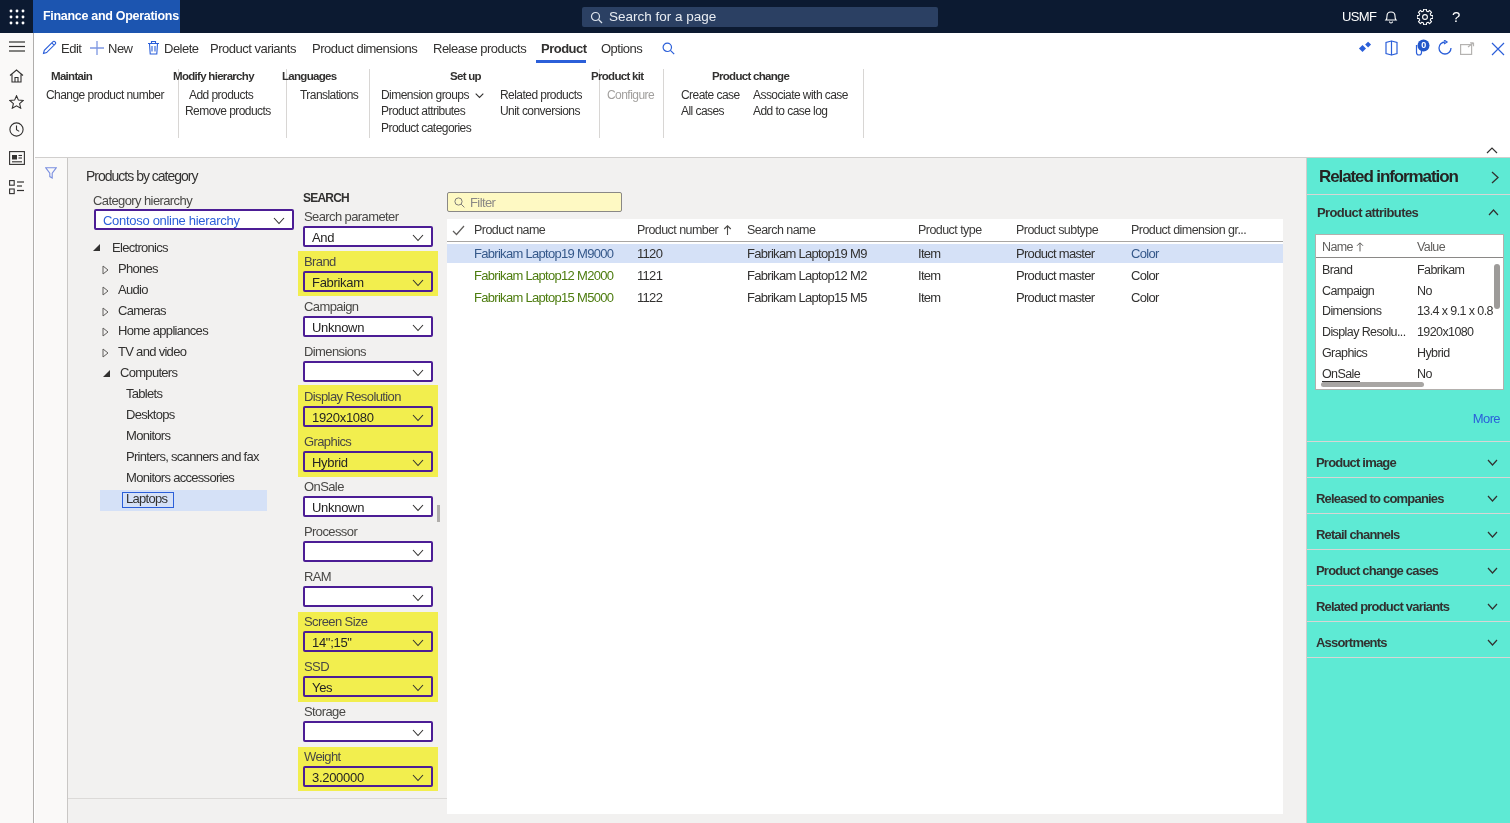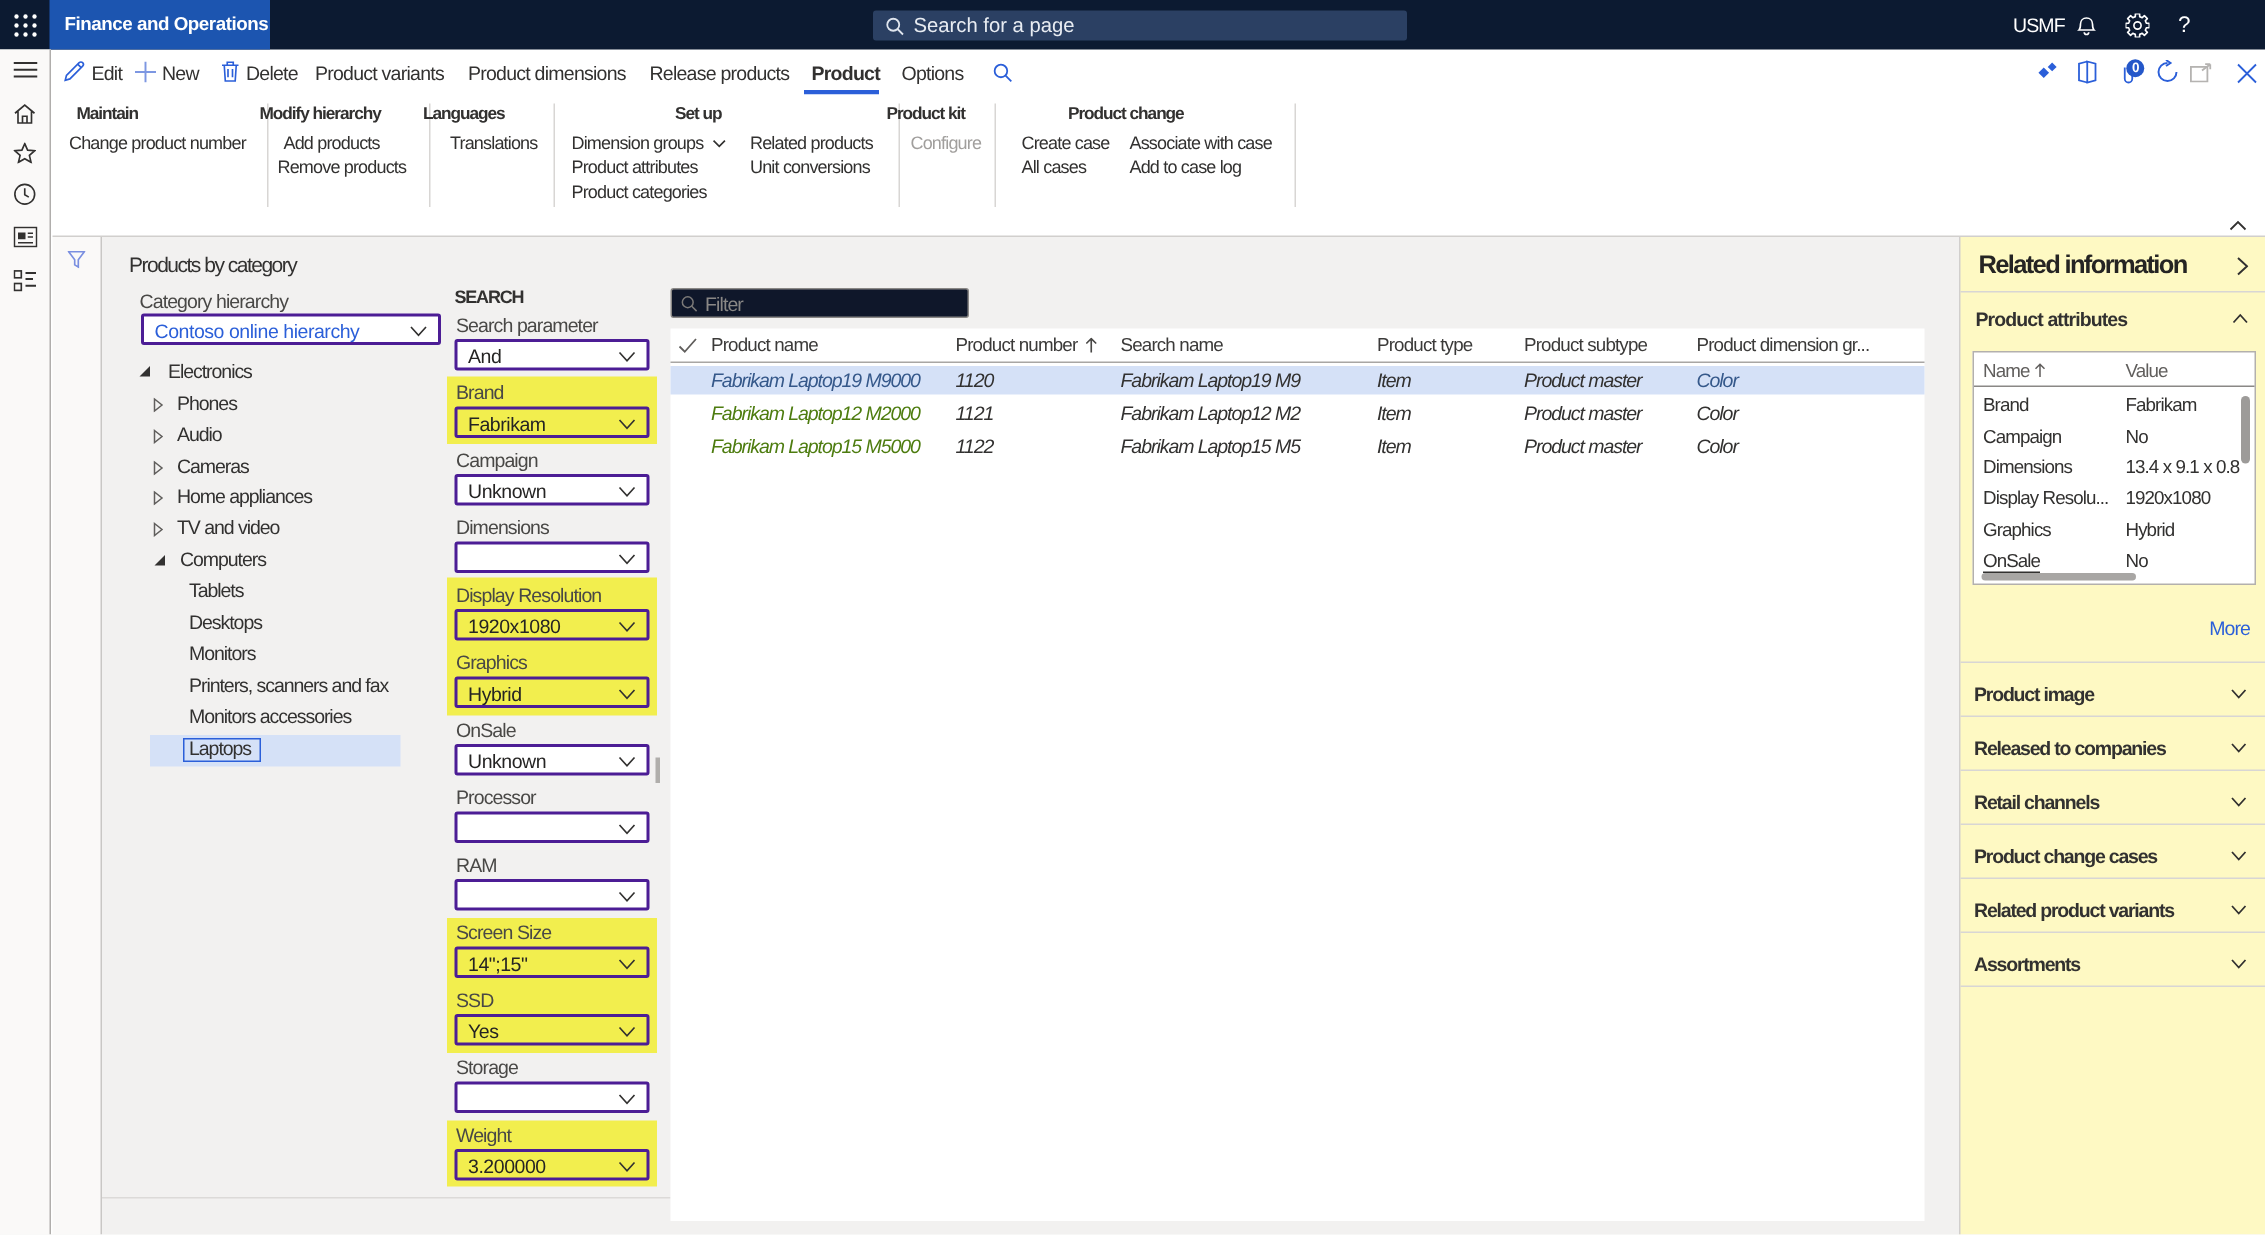--- a/index.html
+++ b/index.html
@@ -26,34 +26,34 @@
   .tbicon { display:inline-block; vertical-align:-2px; margin-right:4px; }
 
   
   #ribbon { position:absolute; left:35px; top:63px; width:1475px; height:95px; background:#fff; border-bottom:1px solid #d1cfcd; }
   .rsec-title { position:absolute; top:7px; font-weight:bold; font-size:11.5px; color:#323130; text-align:left; letter-spacing:-0.7px; }
   .rlink { position:absolute; font-size:12px; color:#323130; white-space:nowrap; letter-spacing:-0.55px; }
   .rsep { position:absolute; top:6px; width:1px; height:69px; background:#d8d6d4; }
 
   
   #content { position:absolute; left:68px; top:158px; width:1238px; height:665px; background:#f2f1f0; }
-  #rightpanel { position:absolute; left:1306px; top:158px; width:204px; height:665px; background:#fef9c3; border-left:1px solid #d1cfcd; }
+  #rightpanel { position:absolute; left:1306px; top:158px; width:204px; height:665px; background:#5eead4; border-left:1px solid #d1cfcd; }
 
   .label { font-size:13px; color:#494846; }
   .selectbox { position:absolute; height:21px; background:#fff; border:2px solid #4c1d95; border-radius:2px; font-size:13px; line-height:19px; padding-left:7px; color:#252423; letter-spacing:-0.3px; white-space:nowrap; }
   .selectbox .chev { position:absolute; right:7px; top:6px; }
 
   
   .tnode { position:absolute; font-size:13px; color:#323130; white-space:nowrap; letter-spacing:-0.7px; }
 
   
   #grid { position:absolute; left:379px; top:61px; width:836px; height:595px; background:#fff; }
   .gh { position:absolute; top:0; height:22px; line-height:22px; font-size:12.5px; color:#3b3a39; white-space:nowrap; letter-spacing:-0.55px; }
   .grow { position:absolute; left:0; width:836px; height:22px; line-height:22px; font-size:13px; }
-  .gc { position:absolute; top:0; height:22px; line-height:22px; white-space:nowrap; letter-spacing:-0.7px;font-style:italic; }
+  .gc { position:absolute; top:0; height:22px; line-height:22px; white-space:nowrap; letter-spacing:-0.7px; }
   a.lnk { color:#4d7c0f; text-decoration:none; }
 
   
   .rpsec { position:absolute; left:9px; width:186px; font-size:13px; font-weight:bold; color:#323130; letter-spacing:-0.8px; }
 </style>
 </head>
 <body>
 
 <div id="topbar">
   <div id="waffle">
@@ -339,21 +339,21 @@
     </div>
 
   <div class="abs label" style="left:236px;top:591px">Weight</div>
   <div class="selectbox" style="left:235px;top:608px;width:130px;background:#f2ee4e">3.200000<svg class="chev" width="12" height="8" viewBox="0 0 12 8">
         <path d="M1 1 L6 6.5 L11 1" fill="none" stroke="#323130" stroke-width="1.1"></path>
       </svg></div>
 
   <div class="abs" style="left:369px;top:347px;width:3px;height:17px;background:#b0aeab"></div>
   <div class="abs" style="left:0;top:640px;width:379px;height:1px;background:#dcdad8"></div>
 
-  <div class="abs" style="left:379px;top:34px;width:199px;height:20px;background:#0f172a;border:1px solid #8a8886;border-radius:2px">
+  <div class="abs" style="left:379px;top:34px;width:175px;height:20px;background:#fef9c3;border:1px solid #8a8886;border-radius:2px">
     <svg class="abs" style="left:6px;top:4px" width="11" height="11" viewBox="0 0 11 11">
         <circle cx="4.5" cy="4.5" r="3.6" fill="none" stroke="#7c7a78" stroke-width="1"></circle>
         <line x1="7.2" y1="7.2" x2="10.4" y2="10.4" stroke="#7c7a78" stroke-width="1"></line>
       </svg>
     <span style="position:absolute;left:22px;top:2px;color:#8a8886">Filter</span>
   </div>
 
   <div id="grid">
     <svg class="abs" style="left:5px;top:6px" width="13" height="11" viewBox="0 0 13 11">
         <path d="M1 6 L4.5 9.5 L12 1" fill="none" stroke="#605e5c" stroke-width="1.2"></path>

